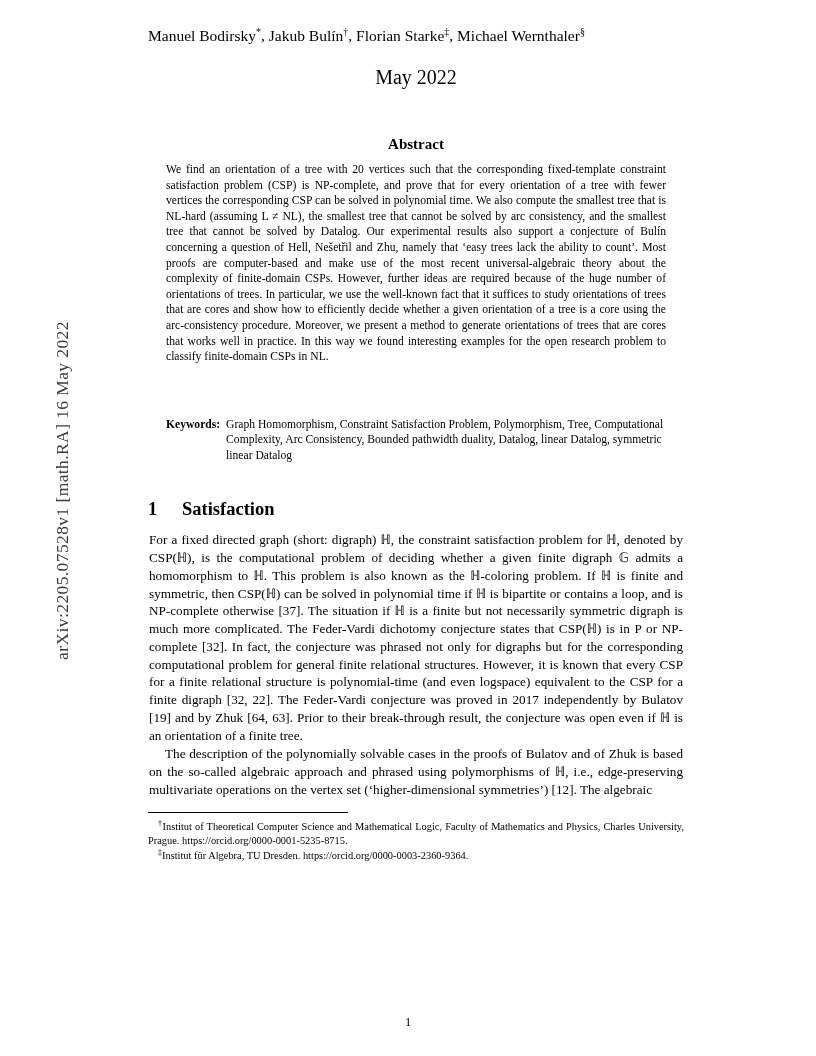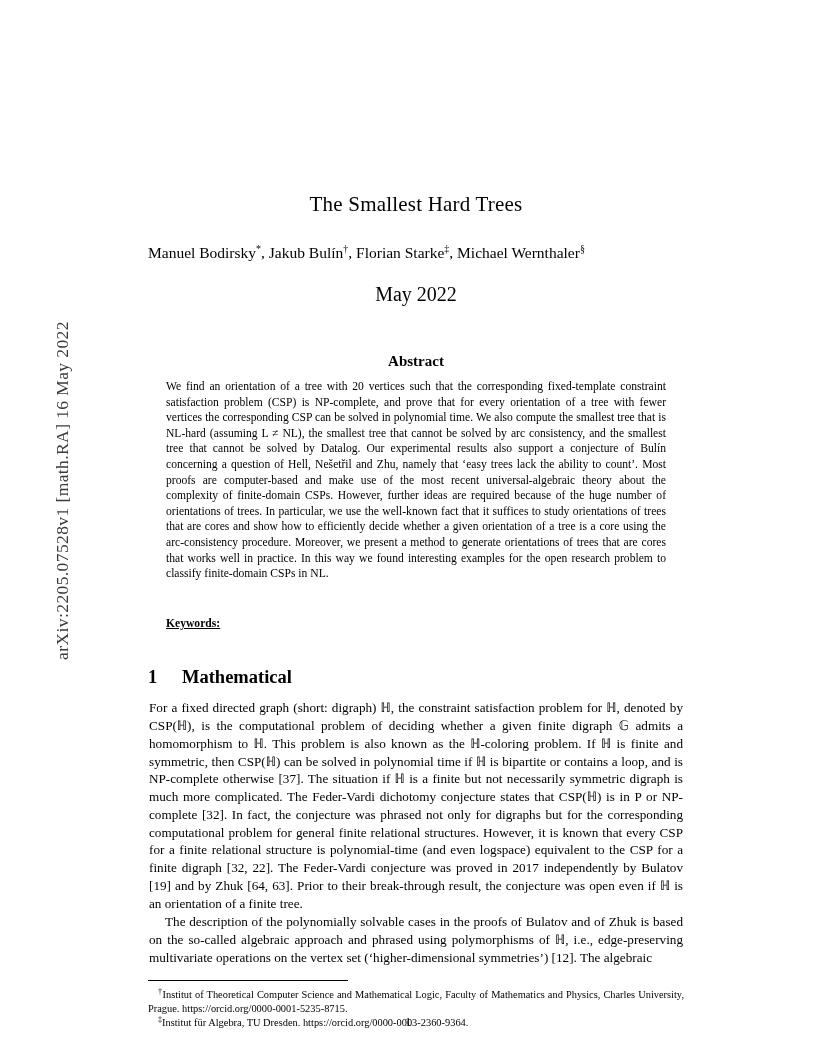--- a/index.html
+++ b/index.html
@@ -72,26 +72,25 @@
 
   .abstract-body {
     margin: 9px auto 16px auto;
     width: 500px;
     font-size: 11.6px;
     line-height: 1.345;
     text-align: justify;
   }
 
   .keywords {
-    margin: 34px auto 0 auto;
+    margin: 52px auto 0 auto;
     width: 500px;
     font-size: 11.6px;
     line-height: 1.345;
     display: flex;
-    text-decoration: underline;
   }
   .keywords .kw-label {
     font-weight: bold;
     white-space: nowrap;
     padding-right: 6px;
   }
   .keywords .kw-text {
     text-align: left;
   }
 
@@ -141,41 +140,41 @@
     font-size: 12.5px;
   }
 </style>
 </head>
 <body>
 
 <div class="arxiv-stamp">arXiv:2205.07528v1  [math.RA]  16 May 2022</div>
 
 <div class="page">
 
-  <div class="title">The Smallest Hard Trees</div>
 
   <div class="authors">
     <span><span>Manuel Bodirsky</span><sup>*</sup>,</span>
     <span><span>Jakub Bulín</span><sup>†</sup>,</span>
     <span><span>Florian Starke</span><sup>‡</sup>,</span>
     <span><span>Michael Wernthaler</span><sup>§</sup></span>
   </div>
 
   <div class="date">May 2022</div>
 
   <div class="abstract-head">Abstract</div>
   <div class="abstract-body">We find an orientation of a tree with 20 vertices such that the corresponding fixed-template constraint satisfaction problem (CSP) is NP-complete, and prove that for every orientation of a tree with fewer vertices the corresponding CSP can be solved in polynomial time. We also compute the smallest tree that is NL-hard (assuming L ≠ NL), the smallest tree that cannot be solved by arc consistency, and the smallest tree that cannot be solved by Datalog. Our experimental results also support a conjecture of Bulín concerning a question of Hell, Nešetřil and Zhu, namely that ‘easy trees lack the ability to count’. Most proofs are computer-based and make use of the most recent universal-algebraic theory about the complexity of finite-domain CSPs. However, further ideas are required because of the huge number of orientations of trees. In particular, we use the well-known fact that it suffices to study orientations of trees that are cores and show how to efficiently decide whether a given orientation of a tree is a core using the arc-consistency procedure. Moreover, we present a method to generate orientations of trees that are cores that works well in practice. In this way we found interesting examples for the open research problem to classify finite-domain CSPs in NL.</div>
 
   <div class="keywords">
     <span class="kw-label">Keywords:</span>
+    <span class="kw-text">Graph Homomorphism, Constraint Satisfaction Problem, Polymorphism, Tree, Computational Complexity, Arc Consistency, Bounded pathwidth duality, Datalog, linear Datalog, symmetric linear Datalog</span>
   </div>
 
   <div class="section-head">
     <span class="num">1</span>
-    <span>Mathematical</span>
+    <span>Satisfaction</span>
   </div>
 
   <div class="body-text">
     <p>For a fixed directed graph (short: digraph) ℍ, the constraint satisfaction problem for ℍ, denoted by CSP(ℍ), is the computational problem of deciding whether a given finite digraph 𝔾 admits a homomorphism to ℍ. This problem is also known as the ℍ-coloring problem. If ℍ is finite and symmetric, then CSP(ℍ) can be solved in polynomial time if ℍ is bipartite or contains a loop, and is NP-complete otherwise [37]. The situation if ℍ is a finite but not necessarily symmetric digraph is much more complicated. The Feder-Vardi dichotomy conjecture states that CSP(ℍ) is in P or NP-complete [32]. In fact, the conjecture was phrased not only for digraphs but for the corresponding computational problem for general finite relational structures. However, it is known that every CSP for a finite relational structure is polynomial-time (and even logspace) equivalent to the CSP for a finite digraph [32, 22]. The Feder-Vardi conjecture was proved in 2017 independently by Bulatov [19] and by Zhuk [64, 63]. Prior to their break-through result, the conjecture was open even if ℍ is an orientation of a finite tree.</p>
     <p class="indent">The description of the polynomially solvable cases in the proofs of Bulatov and of Zhuk is based on the so-called algebraic approach and phrased using polymorphisms of ℍ, i.e., edge-preserving multivariate operations on the vertex set (‘higher-dimensional symmetries’) [12]. The algebraic</p>
   </div>
 
   <div class="footnote-rule"></div>
 
   <div class="footnotes">

